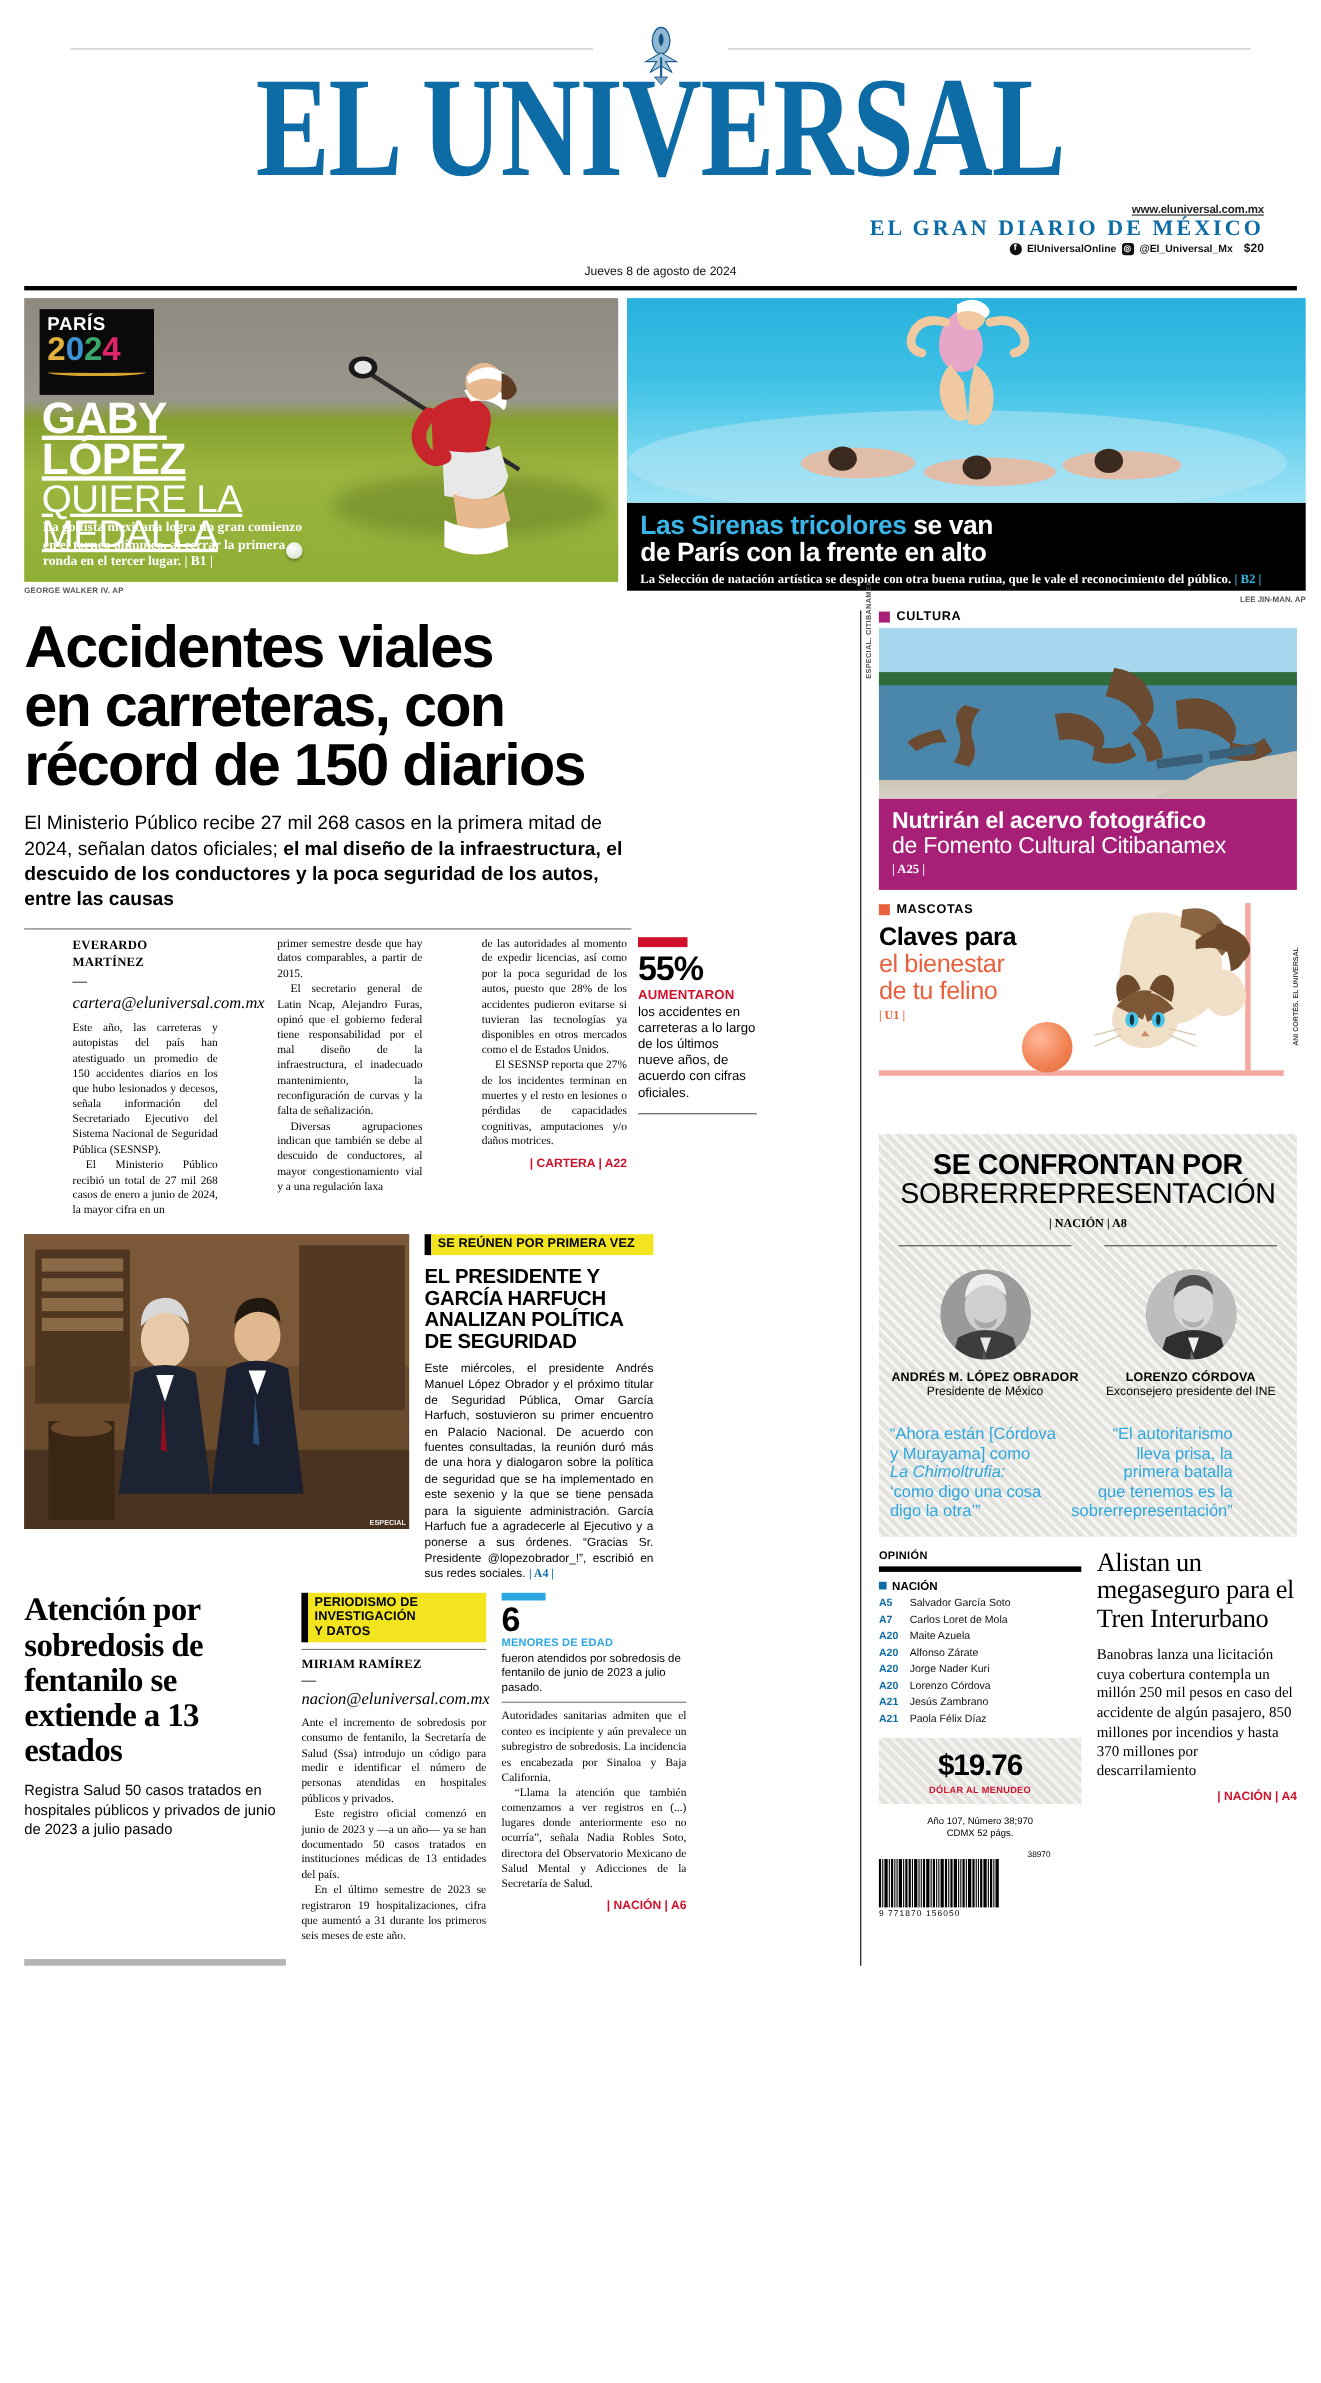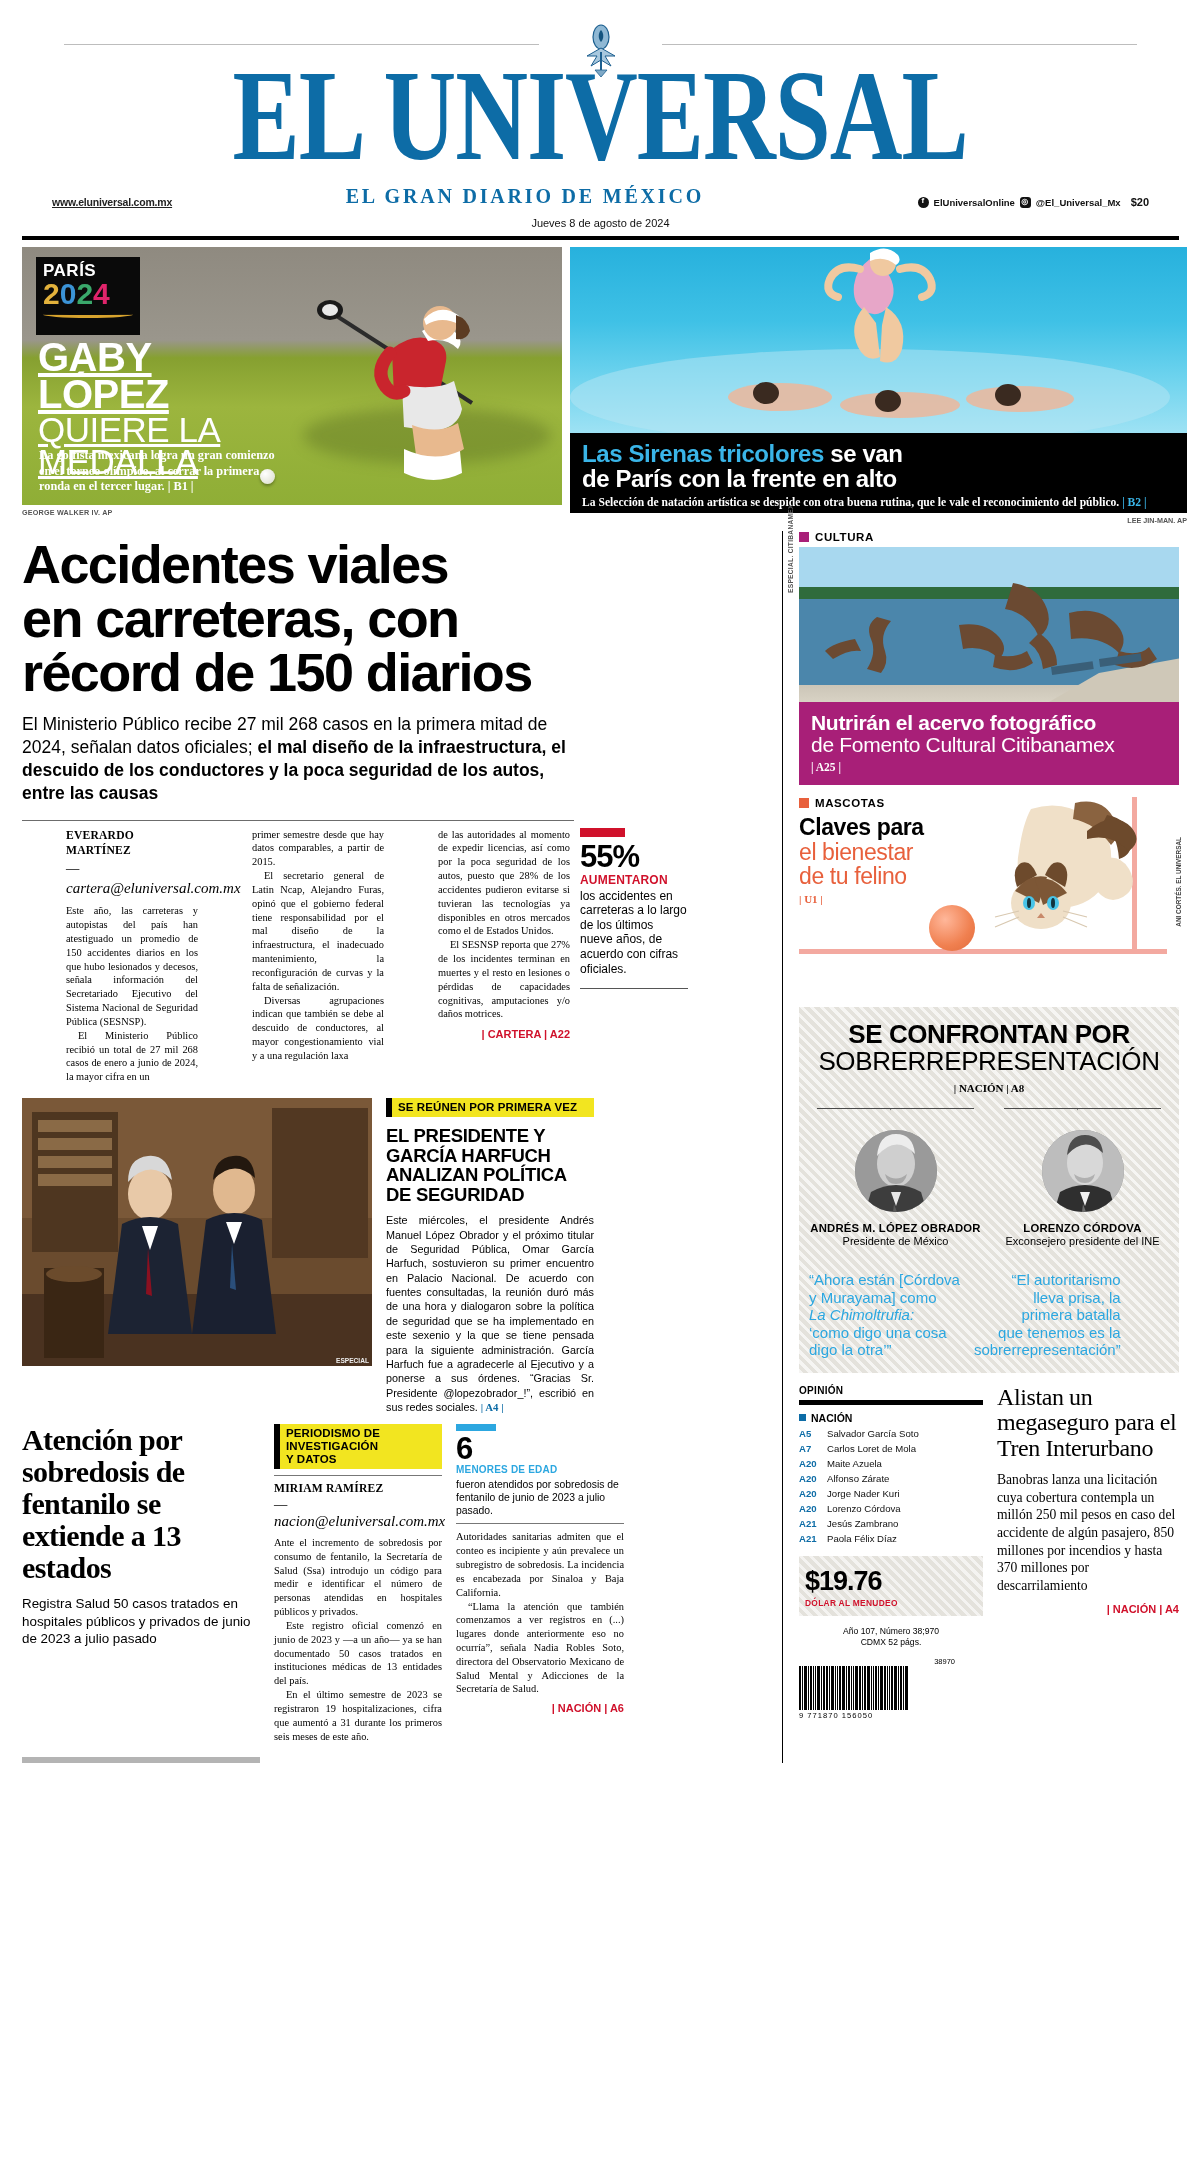--- a/index.html
+++ b/index.html
@@ -32,21 +32,21 @@
     font-size: 96px;
     letter-spacing: -1px;
     color: #0d6ca6;
     line-height: 0.95;
     transform: scaleY(1.35) scaleX(1.05);
     transform-origin: center top;
     display: inline-block;
   }
   .tagrow {
     display: flex; align-items: flex-end; justify-content: space-between;
-    margin-top: 40px; padding: 0 30px;
+    margin-top: 40px; padding: 0 30px; flex-direction: column;
   }
   .site-url {
     font-size: 10.5px; font-weight: bold; color: #222;
     text-decoration: underline; letter-spacing: -0.2px;
   }
   .tagline {
     font-family: "Liberation Serif", serif;
     font-size: 20px; font-weight: bold; color: #0d6ca6;
     letter-spacing: 2.8px;
     flex: 1; text-align: center;
@@ -200,21 +200,21 @@
 
   
   .oprail { margin-top: 12px; display:flex; gap: 14px; }
   .opinion-col { width: 188px; }
   .opinion-ttl { font-size: 10px; font-weight: 800; letter-spacing: .3px; border-bottom: 5px solid #000000; padding-bottom: 4px; }
   .op-sec { display:flex; align-items:center; gap: 5px; margin-top: 7px; font-size: 10.5px; font-weight: 800; }
   .op-sec .sq { width: 7px; height: 7px; background: #0d6ca6; display:inline-block; }
   .op-item { display:flex; gap: 8px; font-size: 9.6px; margin-top: 4px; align-items: baseline; }
   .op-item .pg { color: #0d6ca6; font-weight: 800; width: 20px; flex: none; }
   .op-item .nm { color:#111; }
-  .dollarbox { background:#e4e2dc; margin-top: 12px; padding: 10px 6px 8px 6px; text-align:left;
+  .dollarbox { background:#e4e2dc; margin-top: 12px; padding: 10px 6px 8px 6px; text-align:center;
      background-image: repeating-linear-gradient(45deg, rgba(255,255,255,.6) 0 3px, rgba(0,0,0,0) 3px 7px); }
   .dollarbox .v { font-size: 27px; font-weight: 800; letter-spacing:-1px; }
   .dollarbox .c { font-size: 8.4px; font-weight: 800; color: #d0112b; letter-spacing: .3px; margin-top: 1px; }
   .imprint { font-size: 8.6px; line-height: 1.35; margin-top: 10px; text-align:center; }
   .barcode-wrap { margin-top: 8px; }
   .bc-num { font-size: 7.5px; text-align: right; padding-right: 28px; }
   .barcode { height: 44px; display:flex; gap:1px; align-items:flex-end; }
   .barcode i { display:block; background:#000; height:100%; }
   .bc-text { font-size: 7.6px; letter-spacing: 1px; margin-top: 1px; }
 

